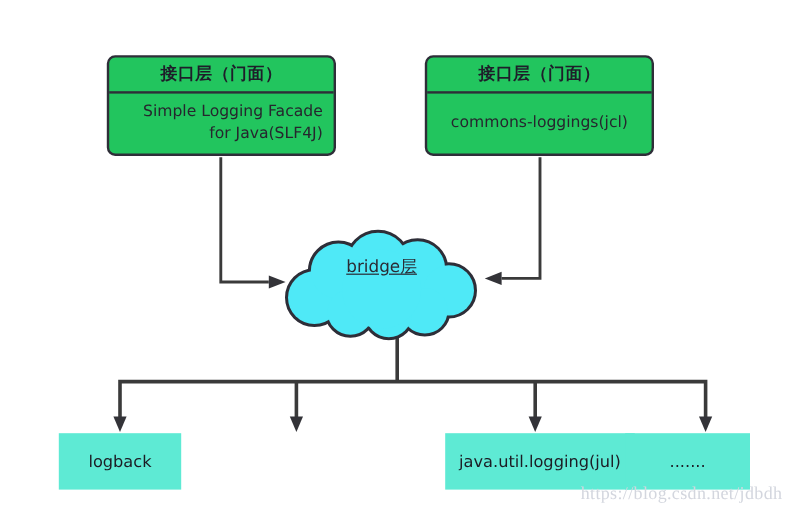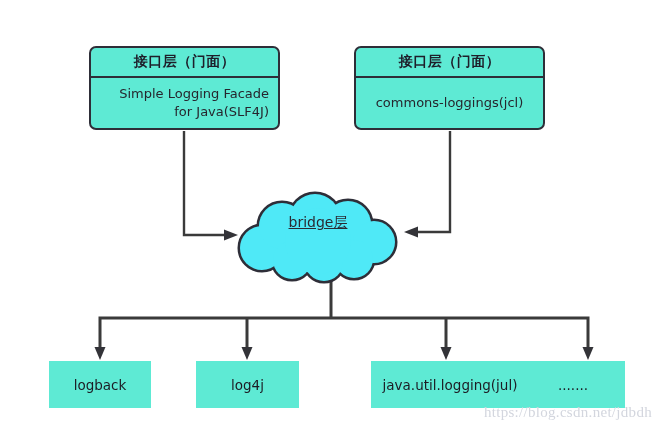--- a/index.html
+++ b/index.html
@@ -16,21 +16,21 @@
   
   #lines-svg { position: absolute; left: 0; top: 0; z-index: 0; }
   .line { fill: none; stroke: #3a3a3a; stroke-width: 2.4; }
   .line-thick { fill: none; stroke: #3a3a3a; stroke-width: 3; }
   .arrowhead { fill: #333338; stroke: none; }
 
   
   .facade-box {
     position: absolute;
     width: 191px; height: 84px;
-    background: #5eead4;
+    background: #22c55e;
     border: 2.5px solid #2e2e38;
     border-radius: 7px;
     z-index: 1;
     display: flex; flex-direction: column;
   }
   .facade-header {
     height: 30px;
     border-bottom: 2.5px solid #2e2e38;
     display: flex; align-items: center; justify-content: center;
     font-size: 14px; font-weight: bold; color: #1e1e2a;
@@ -137,19 +137,18 @@
       <circle cx="144" cy="52" r="21" fill="#4fe9f7"></circle>
       <circle cx="124" cy="69" r="19" fill="#4fe9f7"></circle>
       <circle cx="94" cy="72" r="19" fill="#4fe9f7"></circle>
       <circle cx="62" cy="70" r="19" fill="#4fe9f7"></circle>
       <circle cx="88" cy="51" r="33" fill="#4fe9f7"></circle>
     </g>
   </svg>
   <div id="bridge-label">bridge层</div>
 
   <div id="impl-0" class="impl-box">logback</div>
-  <div id="impl-1" class="impl-box">log4j</div>
   <div id="impl-2" class="impl-box">java.util.logging(jul)</div>
   <div id="impl-3" class="impl-box">.......</div>
 
   <div id="watermark">https://blog.csdn.net/jdbdh</div>
 
 </div>
 
 </body></html>

